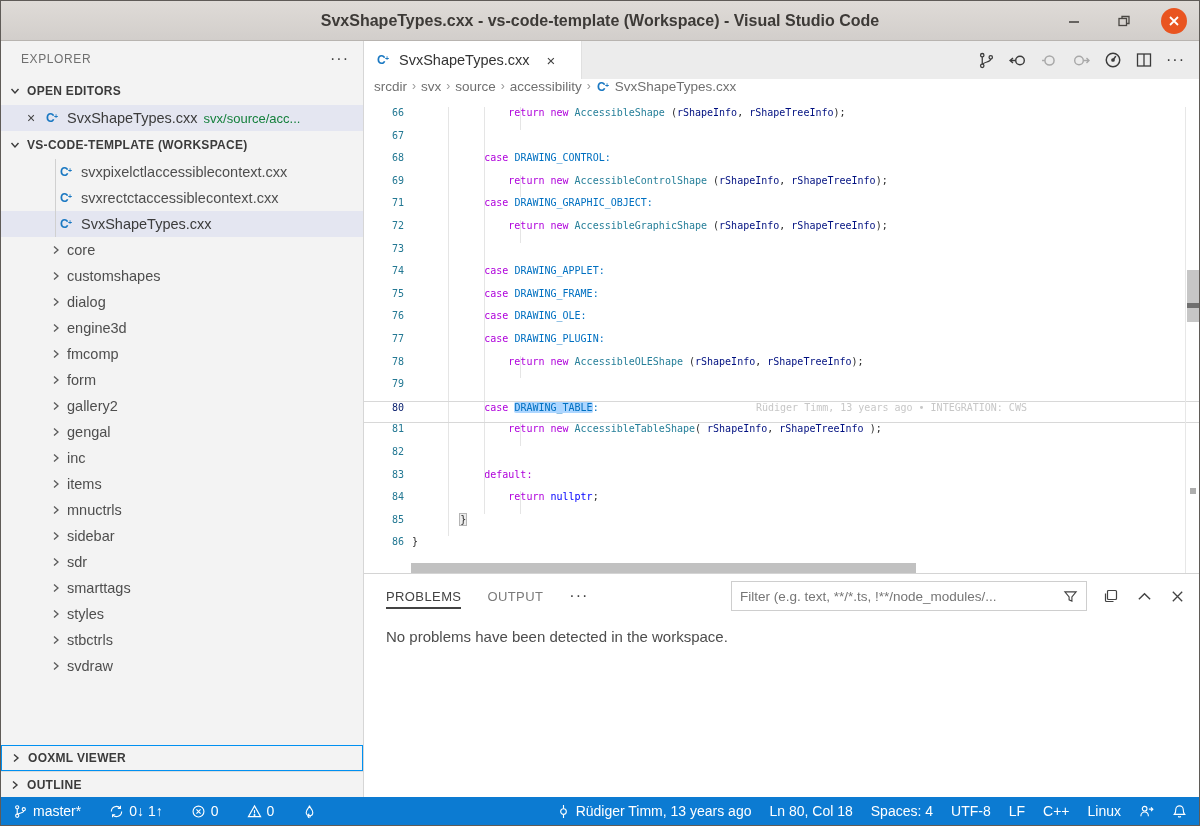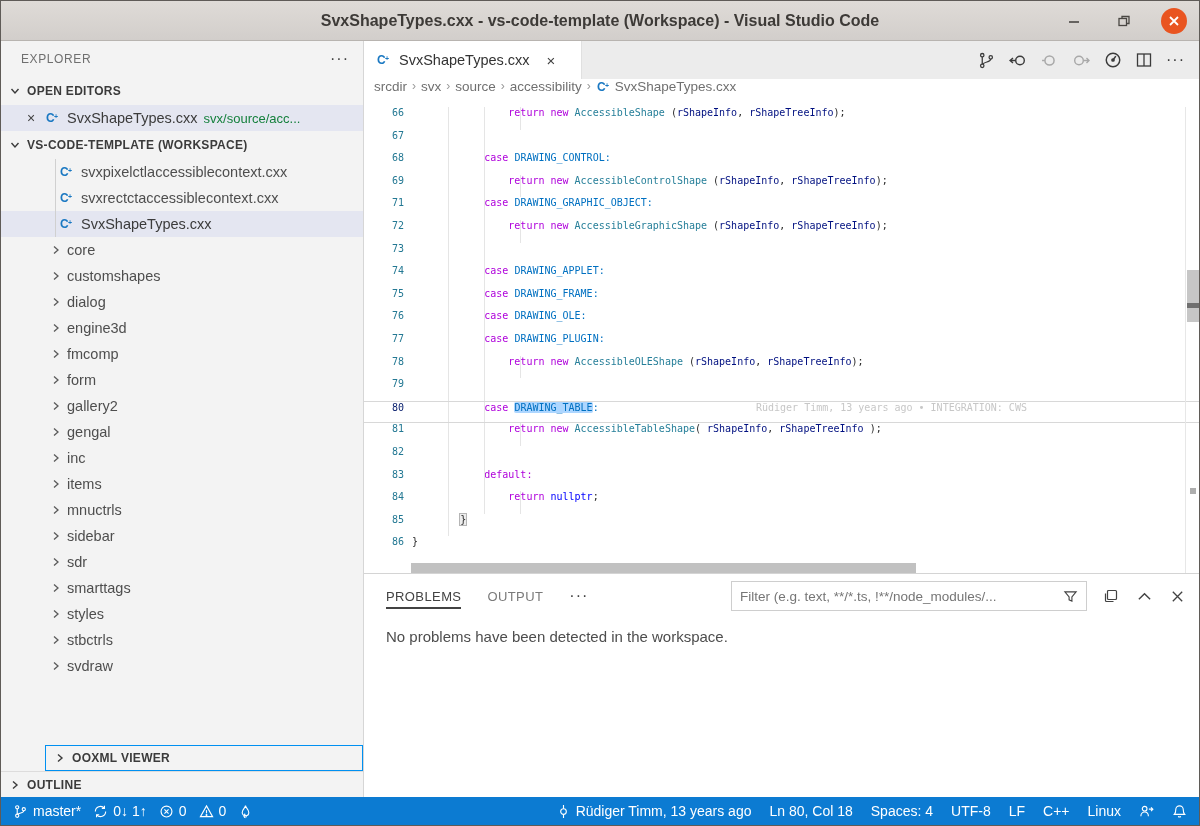--- a/index.html
+++ b/index.html
@@ -31,21 +31,21 @@
   .sidebar { width:363px; flex:0 0 363px; background:#f3f3f3; border-right:1px solid #d6d6d6;
     display:flex; flex-direction:column; overflow:hidden; }
   .sb-header { height:36px; flex:0 0 36px; display:flex; align-items:center;
     padding:0 14px 0 20px; color:#6f6f6f; font-size:12px; letter-spacing:.6px; }
   .sb-header .more { margin-left:auto; color:#424242; font-size:16px; letter-spacing:1px; }
   .sect { height:28px; flex:0 0 28px; display:flex; align-items:center; gap:4px;
     font-size:12px; font-weight:bold; color:#3b3b3b; padding-left:6px; letter-spacing:.3px;
     background:#f3f3f3; }
   .sect .chev { width:16px; height:16px; flex:0 0 16px; display:flex; align-items:center; justify-content:center; }
   .sect.bordered { border-top:1px solid #dddcdc; height:26px; flex-basis:26px; }
-  .sect.focused { border:1px solid #0090f1;margin-left:44px; }
+  .sect.focused { border:1px solid #0090f1; }
   .oe-row { height:26px; flex:0 0 26px; display:flex; align-items:center; gap:6px;
     padding-left:22px; background:#e4e6f1; font-size:14.5px; color:#3b3b3b; }
   .oe-row .dim { color:#15803d; font-size:13px; white-space:nowrap; overflow:hidden; }
   .tree { flex:1; min-height:0; overflow:hidden; display:flex; flex-direction:column; position:relative; }
   .tree-row { height:26px; flex:0 0 26px; display:flex; align-items:center; gap:6px;
     font-size:14.5px; color:#4e4e4e; white-space:nowrap; }
   .tree-row.file { padding-left:58px; }
   .tree-row.folder { padding-left:50px;align-items:center; }
   .tree-row.selected { background:#e4e6f1; color:#3b3b3b; }
   .guide-files { position:absolute; left:54px; top:0; width:1px; background:#d0d0d0; }
@@ -98,21 +98,21 @@
     display:flex; align-items:center; padding:0 8px; gap:6px; }
   .pfilter input { border:none; outline:none; flex:1; font-size:13.5px; color:#333;
     font-family:"Liberation Sans", sans-serif; }
   .pfilter input::placeholder { color:#767676; }
   .picons { display:flex; align-items:center; gap:18px; margin-left:16px; color:#424242; }
   .panel-body { padding:10px 0 0 22px; font-size:15px; color:#4d4d4d; }
 
   
   .statusbar { height:28px; flex:0 0 28px; background:var(--sb-bg); color:#fff;
     display:flex; align-items:center; padding:0 12px; font-size:14px; }
-  .sb-left { display:flex; align-items:center; gap:12px; }
+  .sb-left { display:flex; align-items:center; gap:28px; }
   .sb-right { margin-left:auto; display:flex; align-items:center; gap:18px; }
   .sb-item { display:flex; align-items:center; gap:5px; white-space:nowrap; }
   svg { display:block; }
 </style>
 </head>
 <body>
 
 <div class="window">
 
   <div class="titlebar">

